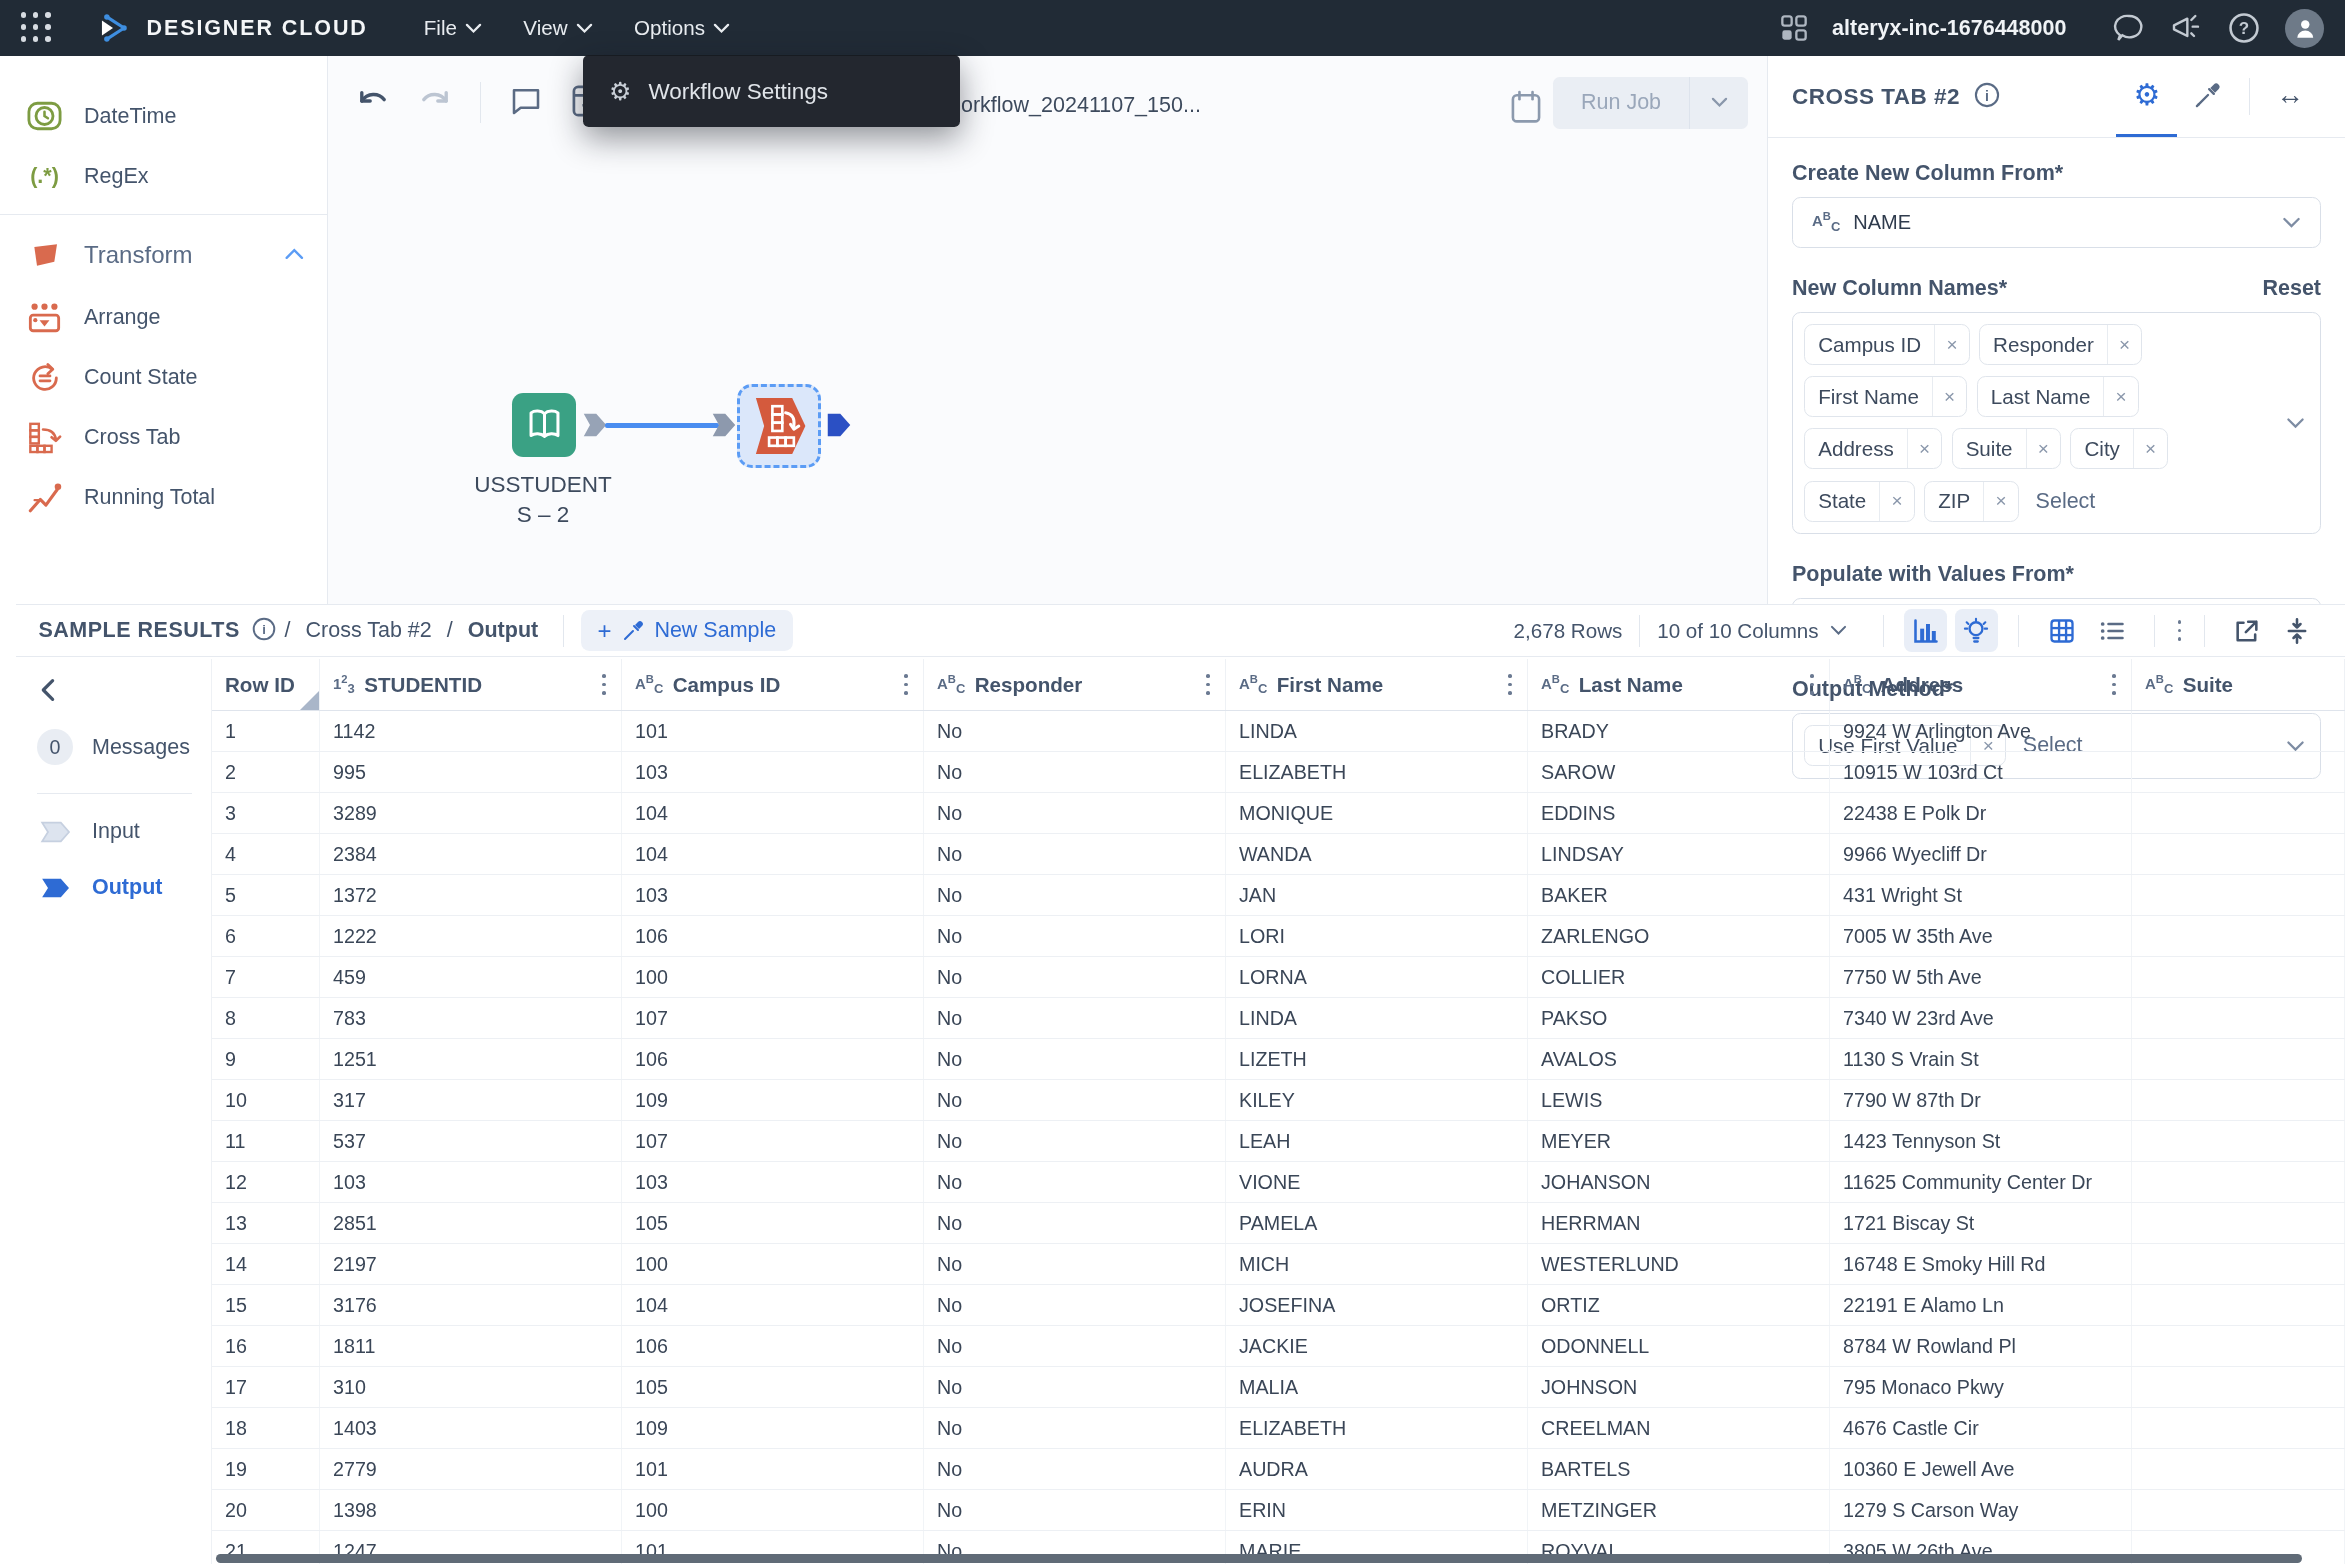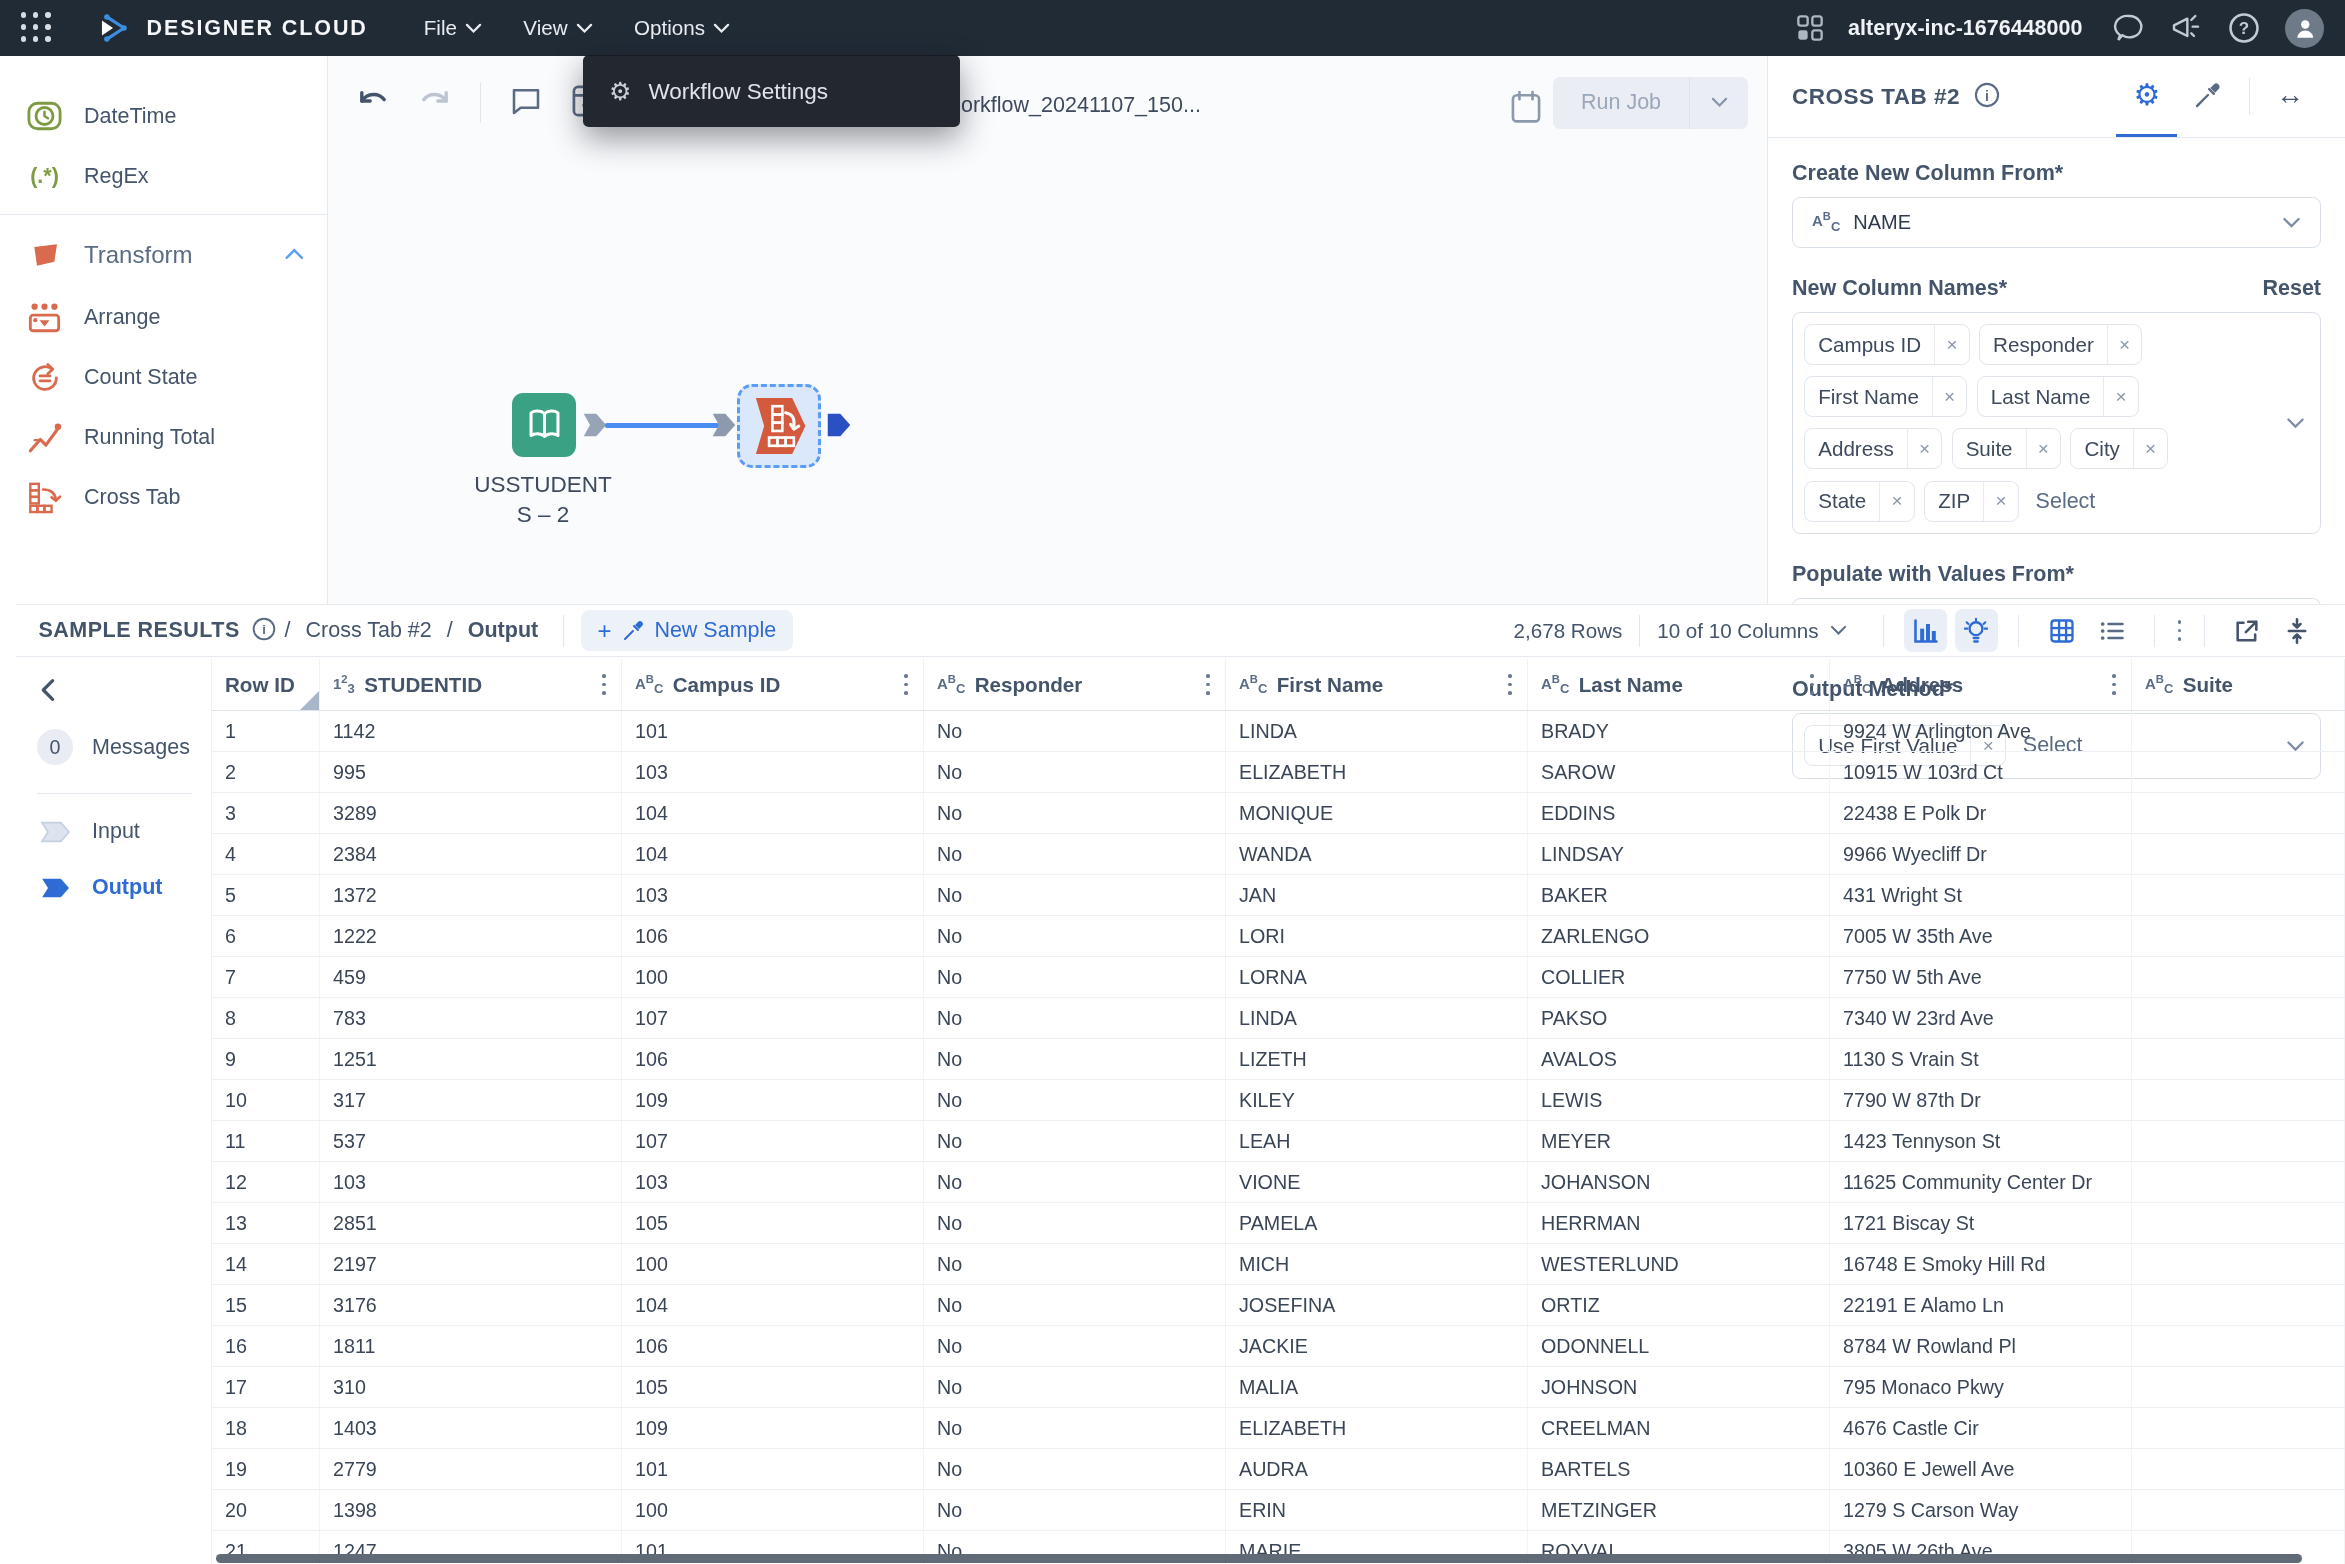--- a/index.html
+++ b/index.html
@@ -8,21 +8,21 @@
   .app { position:relative; width:2345px; height:1565px; background:#fff; overflow:hidden; color:#44546b; }
 
   
   .topbar { position:absolute; top:0; left:0; right:0; height:56px; background:#212b36; display:flex; align-items:center; padding:0 20.6px; z-index:30; }
   .waffle { display:grid; grid-template-columns:repeat(3,7.5px); grid-template-rows:repeat(3,7.5px); gap:4.7px; margin-right:43px; cursor:pointer; }
   .waffle i { width:5.6px; height:5.6px; border-radius:50%; background:#d7dce2; }
   .brandlogo { margin-right:15px; display:flex; align-items:center; }
   .brand { color:#f4f6f8; font-size:21.5px; font-weight:700; letter-spacing:1.9px; margin-right:56px; }
   .menu-item { display:flex; align-items:center; gap:8.4px; color:#e8ecf0; font-size:20.6px; margin-right:41px; cursor:pointer; }
   .tb-right { margin-left:auto; display:flex; align-items:center; gap:24px; }
-  .wsname { color:#f0f3f6; font-size:21.5px; font-weight:700; margin-right:7px; }
+  .wsname { color:#f0f3f6; font-size:21.5px; font-weight:700; margin-right:23px; }
   .tb-ic { display:flex; align-items:center; }
   .avatar { width:39px; height:39px; border-radius:50%; background:#6e7a88; display:flex; align-items:center; justify-content:center; }
 
   
   .sidebar { position:absolute; top:56px; left:0; width:328px; height:548px; background:#fff; border-right:0.9px solid #e6eaf0; padding-top:30px; overflow:hidden; }
   .side-item { display:flex; align-items:center; height:60px; padding:0 22.5px 0 24px; cursor:pointer; }
   .side-item .sicon { width:41px; display:flex; justify-content:center; margin-right:19px; flex:none; }
   .side-item .slabel { font-size:21.5px; color:#44546b; }
   .side-item.section { height:66px; }
   .side-item.section .slabel { font-size:24px; color:#5a6b85; }
@@ -250,41 +250,41 @@
             <path d="M20 12 a8 8 0 1 1 -3 -6.2" fill="none" stroke="currentColor" stroke-width="2" stroke-linecap="round"></path>
             <polyline points="14,2.5 17.5,5.8 14,9" fill="none" stroke="currentColor" stroke-width="2" stroke-linecap="round" stroke-linejoin="round"></polyline>
             <path d="M8.5 10.5 h7 M8.5 14 h7" stroke="currentColor" stroke-width="2" stroke-linecap="round"></path>
           </svg>
         </span>
         <span class="slabel">Count State</span>
       </div>
       <div class="side-item ">
         <span class="sicon orange">
           <svg width="37" height="34" viewBox="0 0 26 24">
-            <path d="M3 21 l7 -8 4 4 8 -11" fill="none" stroke="currentColor" stroke-width="2.2" stroke-linecap="round" stroke-linejoin="round"></path>
-            <circle cx="22.5" cy="4" r="2.3" fill="currentColor"></circle>
-            <path d="M6 13.5 l3.5 0" stroke="currentColor" stroke-width="1.6" stroke-linecap="round"></path>
-          </svg>
-        </span>
-        <span class="slabel">Running Total</span>
-      </div>
-      <div class="side-item ">
-        <span class="sicon orange">
-          <svg width="37" height="34" viewBox="0 0 26 24">
             <rect x="3" y="2" width="6" height="4.6" fill="none" stroke="currentColor" stroke-width="1.7"></rect>
             <rect x="3" y="6.6" width="6" height="4.6" fill="none" stroke="currentColor" stroke-width="1.7"></rect>
             <rect x="3" y="11.2" width="6" height="4.6" fill="none" stroke="currentColor" stroke-width="1.7"></rect>
             <path d="M12 6 q8 0 9 7" fill="none" stroke="currentColor" stroke-width="1.9" stroke-linecap="round"></path>
             <path d="M18 11.5 l3 2.5 3 -3" fill="none" stroke="currentColor" stroke-width="1.9" stroke-linecap="round" stroke-linejoin="round"></path>
             <rect x="3" y="17.5" width="5" height="4.4" fill="none" stroke="currentColor" stroke-width="1.7"></rect>
             <rect x="8" y="17.5" width="5" height="4.4" fill="none" stroke="currentColor" stroke-width="1.7"></rect>
             <rect x="13" y="17.5" width="5" height="4.4" fill="none" stroke="currentColor" stroke-width="1.7"></rect>
           </svg>
         </span>
         <span class="slabel">Cross Tab</span>
+      </div>
+      <div class="side-item ">
+        <span class="sicon orange">
+          <svg width="37" height="34" viewBox="0 0 26 24">
+            <path d="M3 21 l7 -8 4 4 8 -11" fill="none" stroke="currentColor" stroke-width="2.2" stroke-linecap="round" stroke-linejoin="round"></path>
+            <circle cx="22.5" cy="4" r="2.3" fill="currentColor"></circle>
+            <path d="M6 13.5 l3.5 0" stroke="currentColor" stroke-width="1.6" stroke-linecap="round"></path>
+          </svg>
+        </span>
+        <span class="slabel">Running Total</span>
       </div>
       <div class="side-item "></div>
     </div>
 
   <div class="canvas">
     <div class="cv-toolbar">
       <span><svg width="34" height="28" viewBox="0 0 24 20">
             <path d="M4 10 C8 4 16 4 20 9" fill="none" stroke="#44546b" stroke-width="2.4" stroke-linecap="round"></path>
             <polyline points="4,4 4,10 10,10" fill="none" stroke="#44546b" stroke-width="2.4" stroke-linecap="round" stroke-linejoin="round"></polyline>
           </svg></span>

